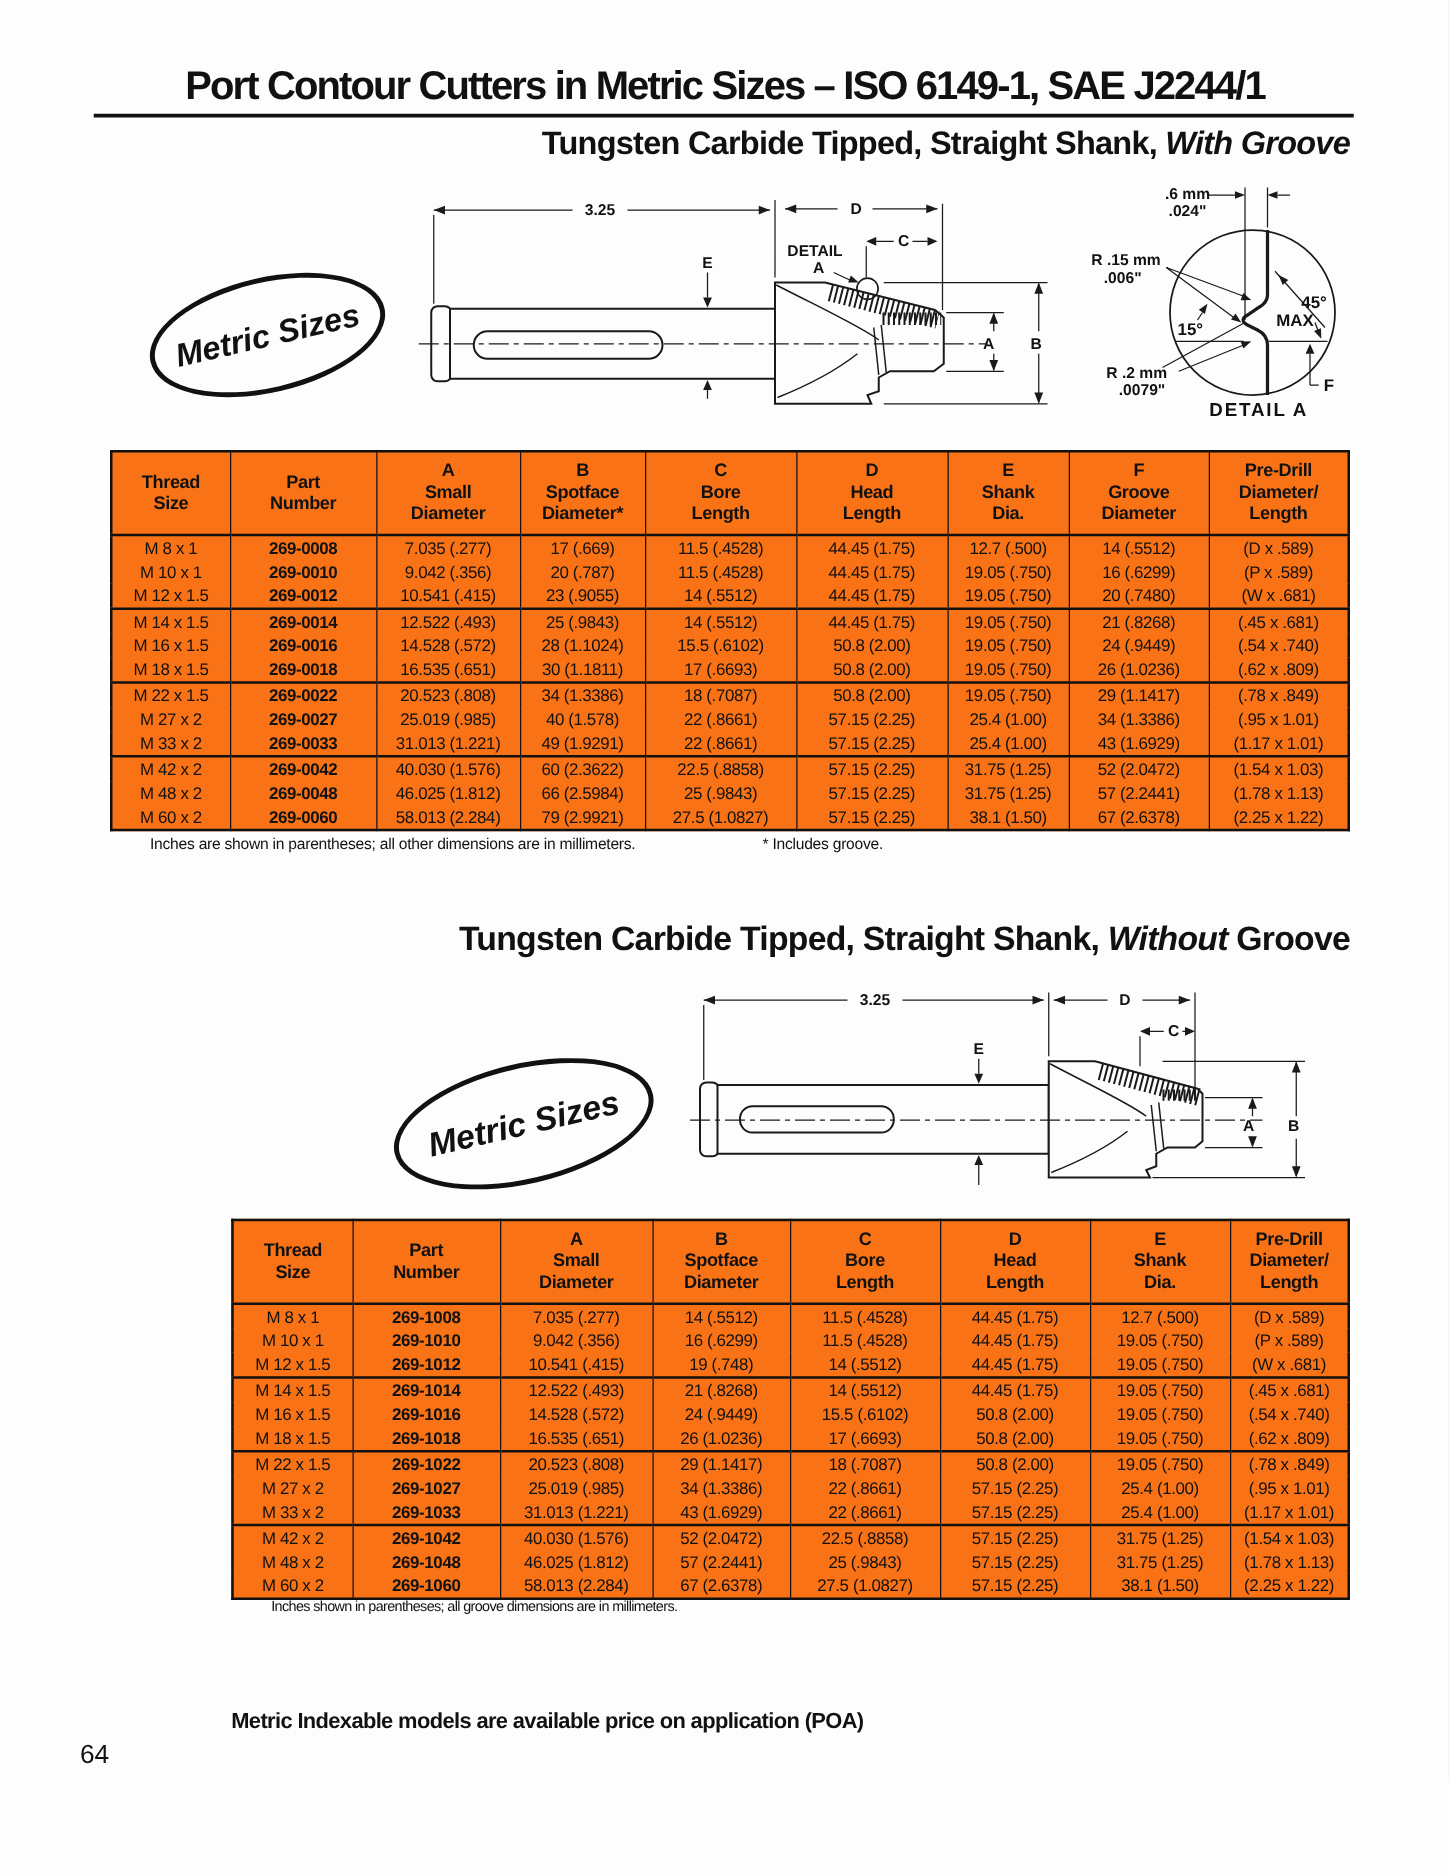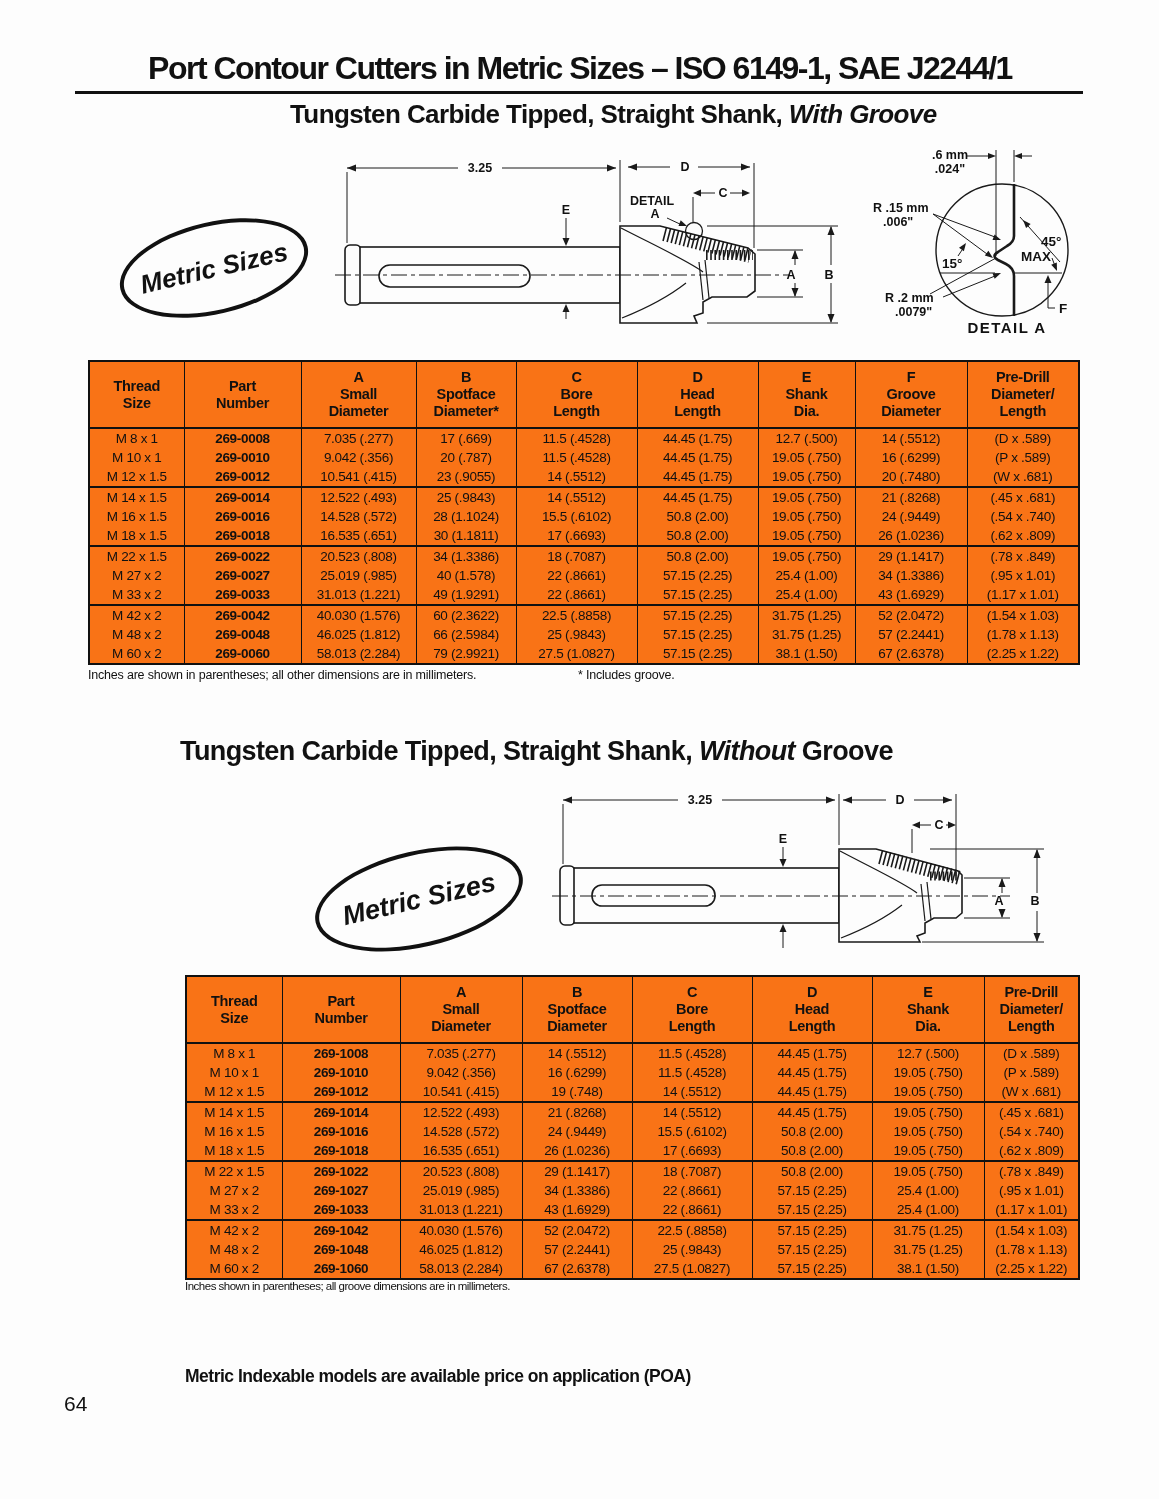--- a/index.html
+++ b/index.html
@@ -2,37 +2,37 @@
 <html><head>
 <meta charset="utf-8">
 <style>
   html,body{margin:0;padding:0;background:#e8e8e8;}
   .page{position:relative;width:1159px;height:1499px;background:#fdfdfd;margin:0 auto;
         font-family:"Liberation Sans",sans-serif;color:#111;overflow:hidden;}
   .abs{position:absolute;}
   .page-title{left:78px;top:50px;width:1004px;text-align:center;font-size:32px;font-weight:bold;
               letter-spacing:-1.5px;white-space:nowrap;}
   .title-rule{left:75px;top:91px;width:1008px;height:3px;background:#111;}
-  .subtitle{font-weight:bold;letter-spacing:-0.6px;white-space:nowrap;text-align:left;}
+  .subtitle{font-weight:bold;letter-spacing:-0.6px;white-space:nowrap;text-align:right;}
   .subtitle-1{left:290px;top:99px;width:790px;font-size:26px;}
   .subtitle-2{left:180px;top:736px;width:900px;font-size:27px;}
   .subtitle .it{font-style:italic;}
   .badge{border:4px solid #111;border-radius:50%;display:flex;align-items:center;justify-content:center;
          font-weight:bold;font-style:italic;background:#fdfdfd;}
   .badge-1{left:118px;top:222px;width:184px;height:84px;transform:rotate(-13deg);font-size:26px;}
   .badge-2{left:313px;top:851px;width:204px;height:88px;transform:rotate(-13deg);font-size:27px;}
   svg text{font-family:"Liberation Sans",sans-serif;fill:#111;}
   table.spec{border-collapse:collapse;table-layout:fixed;background:#f97316;border:2.5px solid #111;}
   table.spec th{border:1px solid #111;border-bottom:2.5px solid #111;font-size:14.5px;font-weight:bold;
                 white-space:pre-line;line-height:17px;padding:7px 2px;vertical-align:middle;letter-spacing:-0.3px;}
   table.spec td{border-left:1px solid #111;border-right:1px solid #111;font-size:13.5px;text-align:center;
                 height:19px;line-height:19px;padding:0 2px;letter-spacing:-0.3px;white-space:nowrap;}
   table.spec tr.group-start td{border-top:2.5px solid #111;}
   table.spec tbody td:nth-child(2){font-weight:bold;margin-left:39px;}
-  .footnote{font-size:12.5px;letter-spacing:-0.2px;white-space:nowrap;}
+  .footnote{font-size:12.5px;letter-spacing:-0.2px;white-space:nowrap;margin-left:32px;}
   .notes{left:185px;top:1364px;width:760px;font-weight:bold;font-size:17.5px;letter-spacing:-0.5px;line-height:24px;white-space:nowrap;}
   .page-num{left:64px;top:1392px;font-size:21px;}
 </style>
 </head>
 <body>
 
 <div class="page">
 
   <div class="abs page-title">Port Contour Cutters in Metric Sizes – ISO 6149-1, SAE J2244/1</div>
   <div class="abs title-rule"></div>

